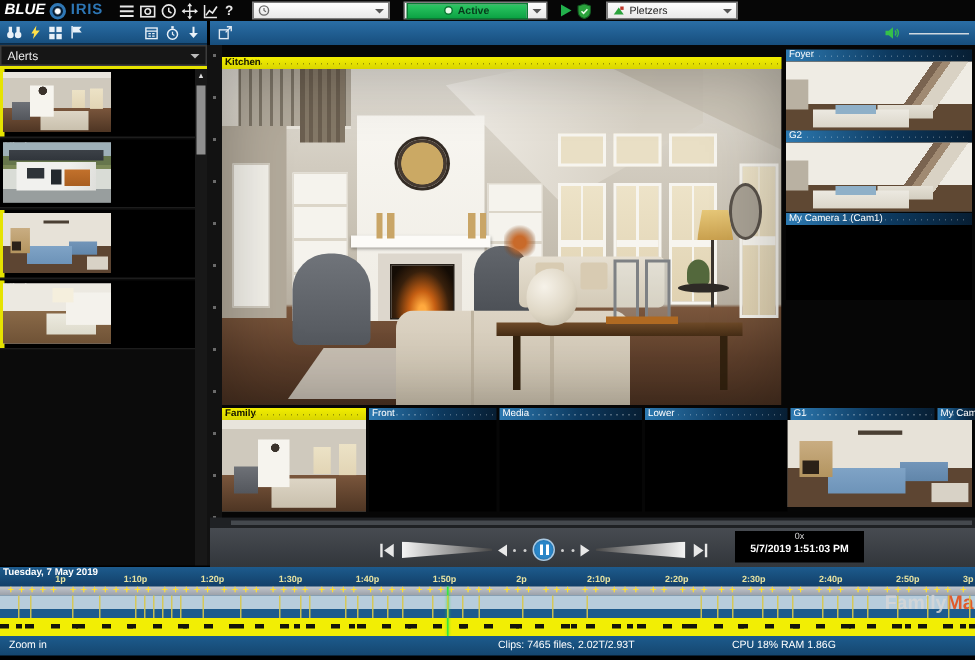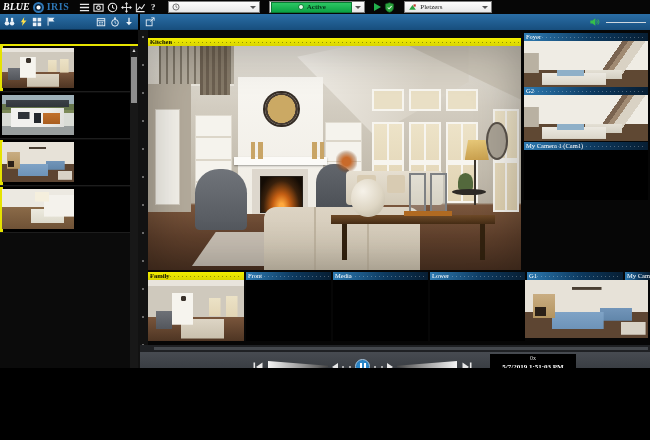--- a/index.html
+++ b/index.html
@@ -1,17 +1,17 @@
 <!DOCTYPE html>
 <html><head>
 <meta charset="utf-8">
 <style>
   html,body{margin:0;padding:0;background:#000;}
-  #app{position:relative;width:650px;height:368px;background:#000;overflow:hidden;
-       font-family:Liberation Serif, serif;color:#fff;-webkit-font-smoothing:antialiased;}
+  #app{position:relative;width:650px;height:440px;background:#000;overflow:hidden;
+       font-family:Liberation Sans, sans-serif;color:#fff;-webkit-font-smoothing:antialiased;}
   svg{display:block;}
 
   
   #toolbar{position:absolute;left:0;top:0;width:650px;height:14px;background:#060606;
            display:flex;align-items:center;gap:3px;padding:0 3px;box-sizing:border-box;}
   .logo-blue{font-weight:bold;font-style:italic;font-size:10px;line-height:10px;color:#fff;}
   .logo-eye{width:11px;height:11px;border-radius:50%;border:2px solid #2f77b5;box-sizing:border-box;
             background:radial-gradient(circle at 50% 50%,#fff 0 1.5px,#071d33 2.5px);}
   .logo-iris{font-weight:bold;font-size:10px;line-height:10px;color:#2d76b4;letter-spacing:.5px;}
   .tb-icon{width:11px;height:11px;display:flex;align-items:center;justify-content:center;}
@@ -366,20 +366,24 @@
       </span>
     <span style="position:absolute;right:50px;top:3px">
       <svg width="11" height="10" viewBox="0 0 12 12">
           <path d="M1 4.2h2.6L7 1.4v9.2L3.6 7.8H1z" fill="#35c04a"></path>
           <path d="M8.6 4a3 3 0 010 4M10 2.8a4.6 4.6 0 010 6.4" stroke="#35c04a" stroke-width="1" fill="none"></path>
         </svg>
       </span>
     <span class="vol-line"></span>
   </div>
 
+  <div id="dd-alerts">
+    <span>Alerts</span>
+    <span class="caret" style="border-top-color:#bbb"></span>
+  </div>
   <div id="alerts-underline"></div>
 
   <div id="alert-list">
     <div class="alert-item">
       <span class="ai-flag"></span>
       <span class="ai-thumb scene scene-livsm"></span>
       <span class="ai-text">
         <div class="ai-cam">Kitchen</div>
         <div class="ai-date">5/7/2019</div>
         <div class="ai-time">1:51:13 PM</div>

